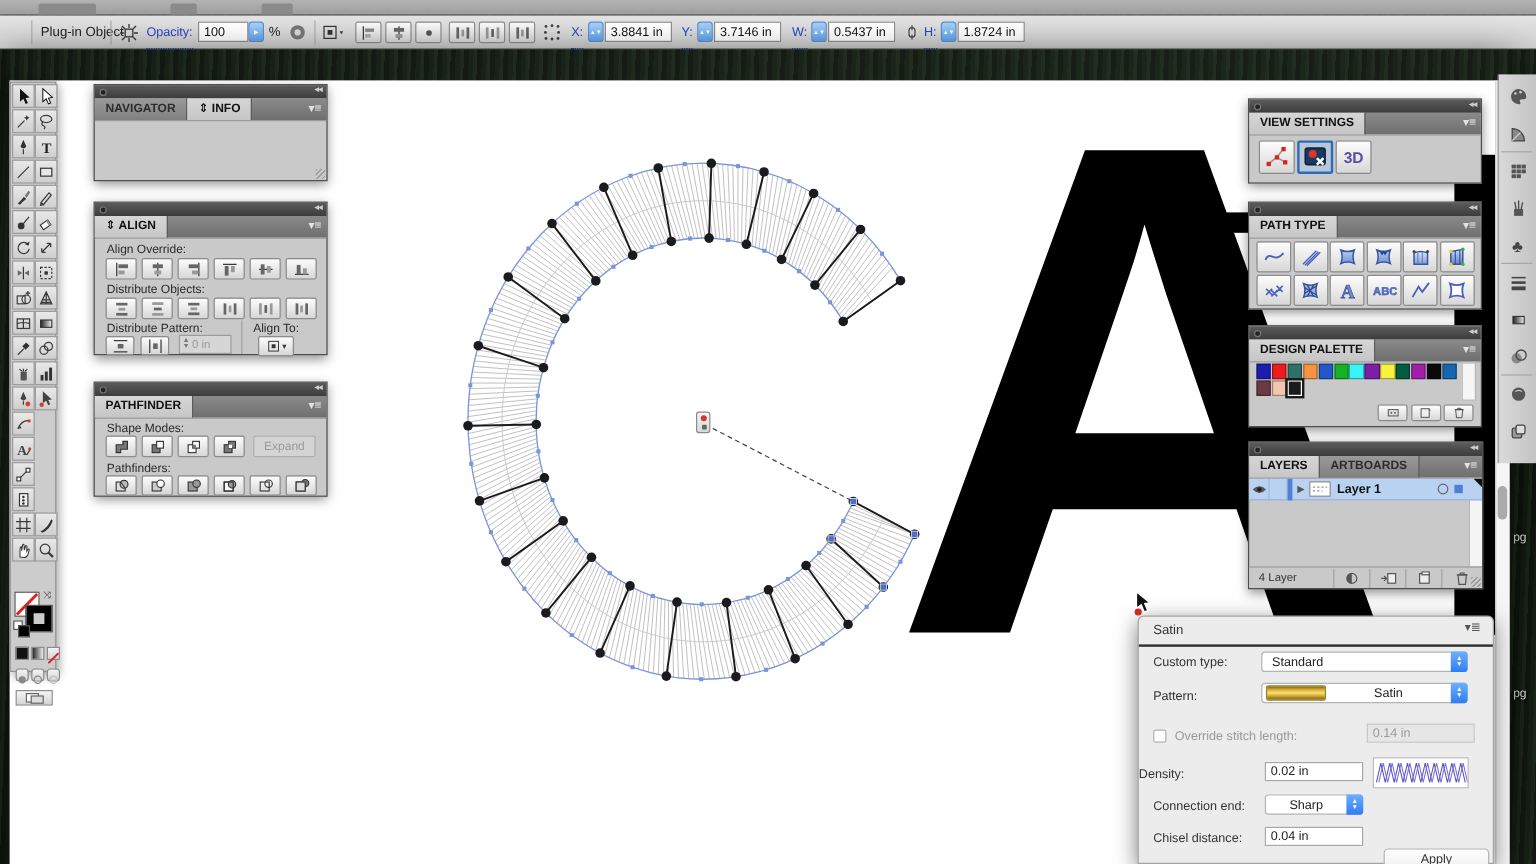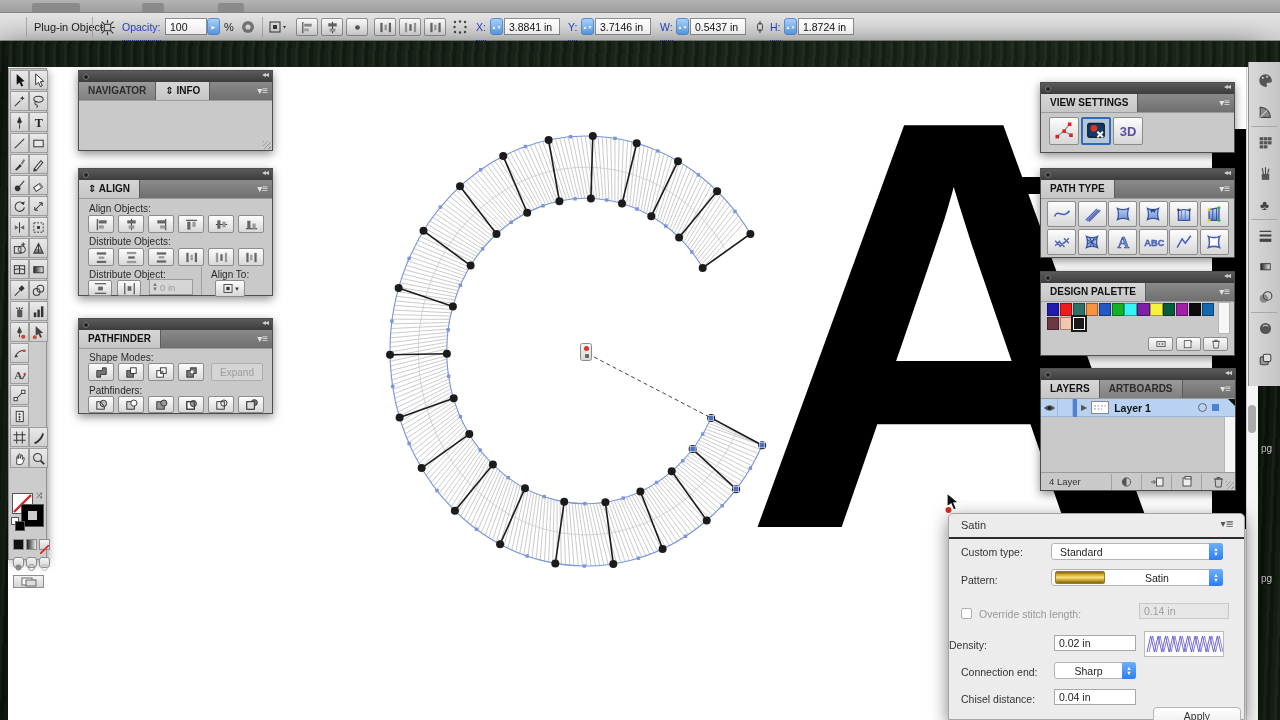--- a/index.html
+++ b/index.html
@@ -870,21 +870,21 @@
 <div class="panel" id="panel-align">
   <div class="p-grip">
       <span class="dot"></span>
       <span class="collapse">◂◂</span>
     </div>
   <div class="p-tabs">
     <span class="p-tab active">⇕ <span>ALIGN</span></span>
     <span class="p-menu">▾≡</span>
   </div>
   <div class="p-body" style="height:97px">
-    <span class="p-label" style="left:10px;top:4px">Align Objects:</span>
+    <span class="p-label" style="left:10px;top:4px">Align Override:</span>
     <div>
         <button class="pbtn" style="left: 9px; top: 16px; width: 26px; height: 18px;">
           <svg width="15" height="15" viewBox="0 0 16 16">
             <path d="M3.5 2 V14" stroke="#3a3a3a" fill="none" stroke-width="1.1"></path>
             <rect x="5" y="3.5" width="8.5" height="3.4" fill="#666"></rect>
             <rect x="5" y="9" width="5.5" height="3.4" fill="#999"></rect>
           </svg>
         </button>
         <button class="pbtn" style="left: 39px; top: 16px; width: 26px; height: 18px;">
           <svg width="15" height="15" viewBox="0 0 16 16">
@@ -960,21 +960,21 @@
           </svg>
         </button>
         <button class="pbtn" style="left: 159px; top: 49px; width: 26px; height: 18px;">
           <svg width="15" height="15" viewBox="0 0 16 16">
             <rect x="2.5" y="3" width="2.4" height="10" fill="#666"></rect>
             <rect x="6.6" y="5" width="2.4" height="6" fill="#999"></rect>
             <rect x="11.1" y="3" width="2.4" height="10" fill="#666"></rect>
           </svg>
         </button>
       </div>
-    <span class="p-label" style="left:10px;top:70px">Distribute Object:</span>
+    <span class="p-label" style="left:10px;top:70px">Distribute Pattern:</span>
     <div>
         <button class="pbtn" style="left: 9px; top: 81px; width: 24px; height: 16px;">
           <svg width="15" height="15" viewBox="0 0 16 16">
             <path d="M2 3 H14 M2 13 H14" stroke="#3a3a3a" fill="none" stroke-width="1.1"></path>
             <rect x="5.5" y="6" width="5" height="4" fill="#666"></rect>
           </svg>
         </button>
         <button class="pbtn" style="left: 38px; top: 81px; width: 24px; height: 16px;">
           <svg width="15" height="15" viewBox="0 0 16 16">
             <path d="M3 2 V14 M13 2 V14" stroke="#3a3a3a" fill="none" stroke-width="1.1"></path>

